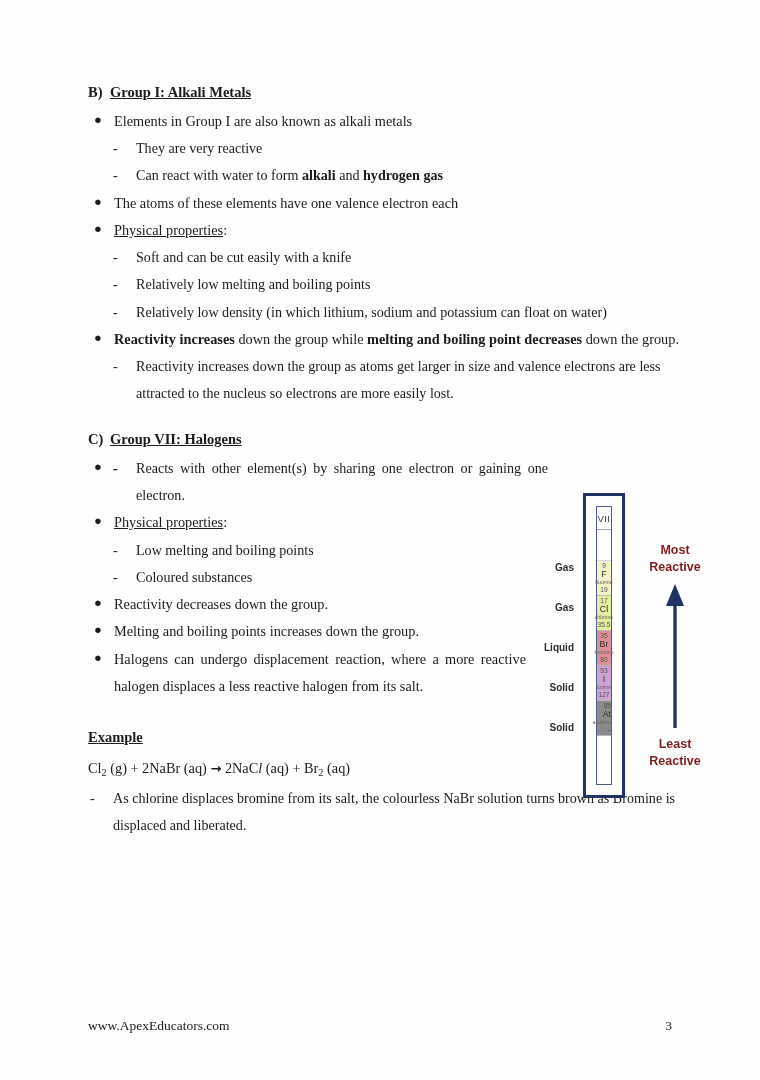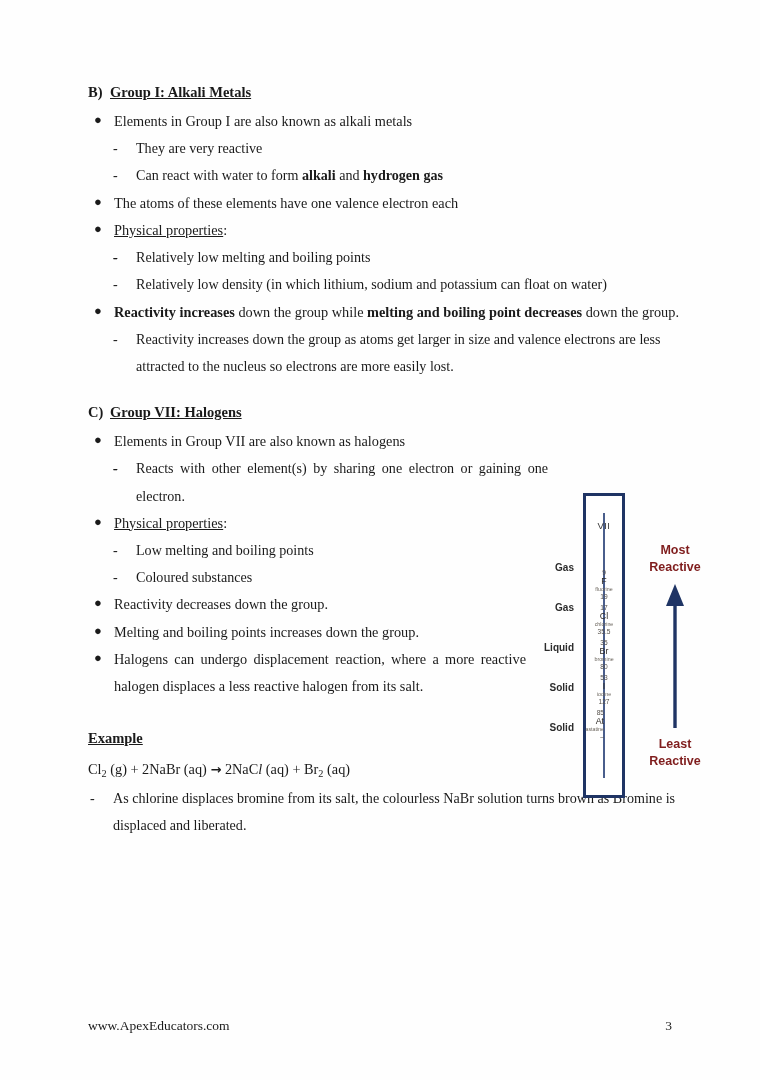--- a/index.html
+++ b/index.html
@@ -165,21 +165,21 @@
 
   .col-frame {
     position: absolute;
     left: 67px;
     top: 3px;
     width: 42px;
     height: 305px;
     border: 3px solid #1f3464;
     background: #ffffff;
     box-sizing: border-box;
-    padding: 17px;
+    padding: 10px;
   }
   .col-inner {
     position: relative;
     width: 100%;
     height: 100%;
     border: 1px solid #4a5e8c;
     box-sizing: border-box;
     background: #ffffff;
   }
 
@@ -281,20 +281,21 @@
       <li>
         <span class="bullet">●</span>
         <span><span class="u">Physical properties</span><span>:</span></span>
       </li>
     </ul>
 
     <div class="lvl2-wrap">
       <ul class="lvl2">
         <li>
           <span class="dash">-</span>
+          <span>Soft and can be cut easily with a knife</span>
         </li>
         <li>
           <span class="dash">-</span>
           <span>Relatively low melting and boiling points</span>
         </li>
         <li>
           <span class="dash">-</span>
           <span>Relatively low density (in which lithium, sodium and potassium can float on water)</span>
         </li>
       </ul>
@@ -319,21 +320,20 @@
     <div class="block-gap"></div>
 
     <div class="section-heading">
       <span class="letter">C)</span>
       <span class="title">Group VII: Halogens</span>
     </div>
 
     <ul class="lvl1">
       <li>
         <span class="bullet">●</span>
-        <span>Elements in Group VII are also known as halogens</span>
       </li>
     </ul>
 
     <div class="lvl2-wrap">
       <ul class="lvl2">
         <li>
           <span class="dash">-</span>
         </li>
         <li>
           <span class="dash">-</span>

